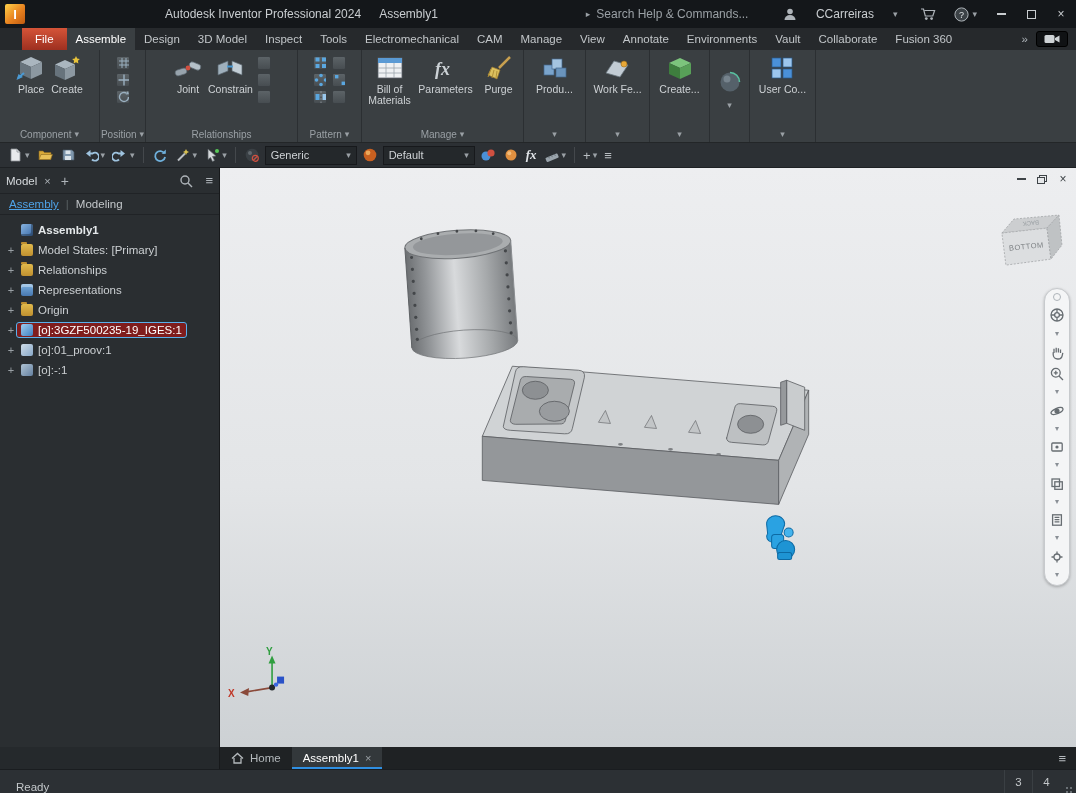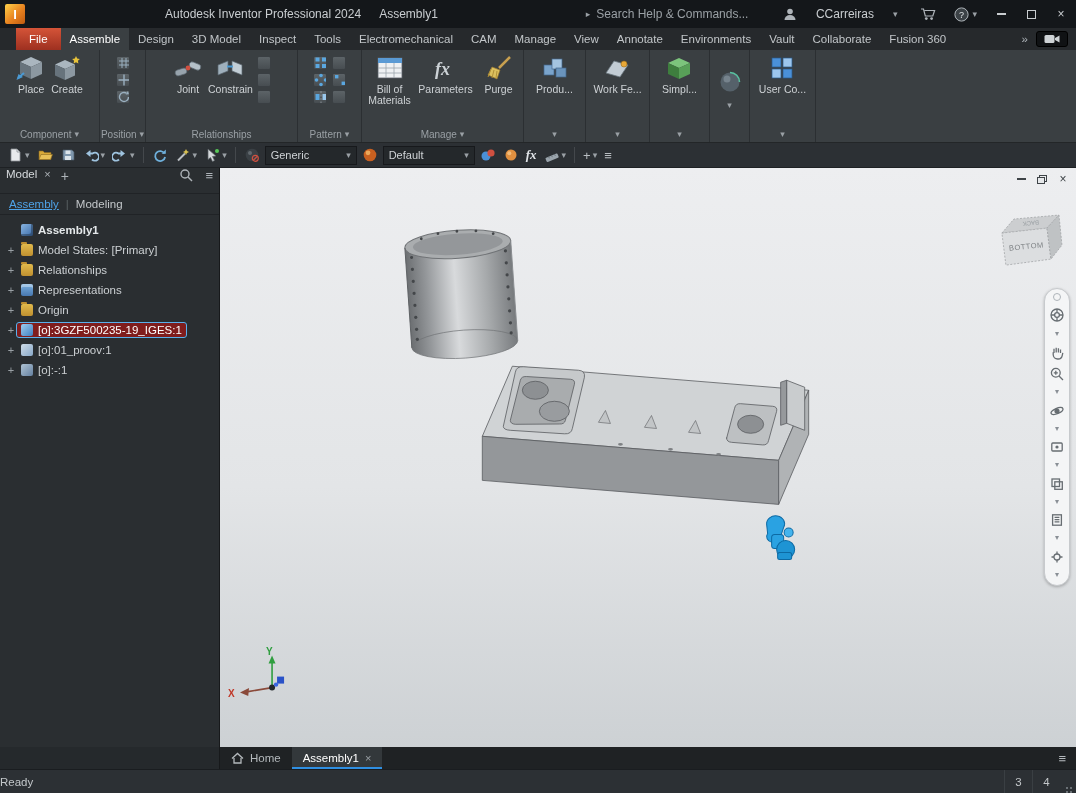--- a/index.html
+++ b/index.html
@@ -15,21 +15,21 @@
 .tb-right{margin-left:auto;display:flex;align-items:center;height:100%}
 .tb-user{display:flex;align-items:center;gap:19px;color:#c9cdd0;margin-right:14px}
 .car{font-size:9px;color:#9aa0a5;line-height:1}
 .tbico{display:flex;align-items:center;margin:0 9px}
 .winbtn{width:30px;height:100%;display:flex;align-items:center;justify-content:center;color:#c9cdd0;font-size:12px}
 .ic-max{width:9px;height:9px;border:1px solid #c9cdd0}
 .ic-min{width:9px;height:2px;background:#c9cdd0}
 
 
 .tabbar{height:22px;background:#26292c;display:flex;align-items:stretch;flex:none;font-size:11.5px}
-.ftab{margin-left:16px;padding:0 13px;display:flex;align-items:center;background:linear-gradient(#d55438,#9e3020);color:#fff}
+.ftab{margin-left:22px;padding:0 13px;display:flex;align-items:center;background:linear-gradient(#d55438,#9e3020);color:#fff}
 .rtab{padding:0 9px;display:flex;align-items:center;color:#c2c6c9;white-space:nowrap}
 .rtab.active{background:#3a3f42;color:#fff}
 .tab-extra{margin-left:auto;display:flex;align-items:center;gap:8px;padding-right:8px;color:#aeb4b9}
 .screencast{width:32px;height:16px;background:#101214;border:1px solid #000;border-radius:3px;display:flex;align-items:center;justify-content:center}
 
 
 .ribbon{height:93px;background:#3a3f42;display:flex;flex:none;border-bottom:1px solid #232628}
 .rgroup{display:flex;flex-direction:column;border-right:1px solid #2b2f32;flex:none}
 .rgroup.fill{flex:1;border-right:none}
 .rbody{flex:1;display:flex;align-items:flex-start;justify-content:center;padding:3px 2px 0;gap:3px}
@@ -47,21 +47,21 @@
 .qbtn{height:20px;display:flex;align-items:center;gap:2px;padding:0 2px;border-radius:2px;color:#c6cacd}
 .qsep{width:1px;height:16px;background:#44484c;margin:0 3px}
 .combo{width:92px;height:19px;background:#24282b;border:1px solid #17191c;display:flex;align-items:center;padding:0 5px;font-size:11px;color:#cfd3d6}
 .combo .car{margin-left:auto}
 .fxtxt{font-style:italic;font-weight:bold;font-size:13px;color:#e0e4e8;font-family:"Liberation Serif",serif}
 .glyph{font-size:13px;color:#b9bec2}
 
 
 .main{display:flex;height:579px;flex:none}
 .browser{width:220px;flex:none;background:#2a2e31;border-right:1px solid #17191b;display:flex;flex-direction:column}
-.bhead{height:26px;display:flex;align-items:flex-start;border-bottom:1px solid #202326;padding:0 6px;gap:6px}
+.bhead{height:26px;display:flex;align-items:center;border-bottom:1px solid #202326;padding:0 6px;gap:6px}
 .mtab{display:flex;align-items:center;gap:7px;color:#d6dadd;font-size:11.5px}
 .mx{color:#aeb4b9;font-size:11px}
 .badd{color:#aeb4b9;font-size:14px;padding:0 4px}
 .bsearch{margin-left:auto;display:flex}
 .bmenu{color:#aeb4b9;font-size:13px;padding-left:6px}
 .btabs{height:21px;display:flex;align-items:center;padding:0 9px;gap:7px;font-size:11.5px;border-bottom:1px solid #202326}
 .btab-a{color:#4fa3e8;text-decoration:underline}
 .bpipe{color:#5a6064}
 .btab-m{color:#c3c7ca}
 .btree{flex:1;padding-top:5px;overflow:hidden}
@@ -96,21 +96,21 @@
 .navbtn{display:flex;align-items:center;justify-content:center}
 .navbtn svg{stroke:#676d72;fill:none;stroke-width:1.3}
 
 
 .doctabs{height:22px;background:#1f2224;display:flex;align-items:stretch;flex:none}
 .dspacer{width:220px;background:#25292c;border-right:1px solid #17191b}
 .dtab{display:flex;align-items:center;gap:6px;padding:0 11px;color:#b4b9bc;font-size:11.5px}
 .dtab.active{background:#33383b;color:#fff;box-shadow:inset 0 -2px 0 #2f8fe2}
 .dx{font-size:11px;color:#9aa0a5}
 .dmenu{margin-left:auto;padding:0 10px;display:flex;align-items:center;color:#b4b9bc;font-size:13px}
-.statusbar{height:24px;background:#2c3034;border-top:1px solid #1a1d20;display:flex;align-items:center;padding-left:0;font-size:11.5px;color:#c3c7ca;flex:none}
+.statusbar{height:24px;background:#2c3034;border-top:1px solid #1a1d20;display:flex;align-items:flex-end;padding-left:16px;font-size:11.5px;color:#c3c7ca;flex:none}
 .sright{margin-left:auto;display:flex;align-items:center;height:100%}
 .sbox{width:28px;height:100%;display:flex;align-items:center;justify-content:center;border-left:1px solid #3a3f43}
 .grip{width:16px;height:100%;position:relative}
 .grip::after{content:"";position:absolute;right:4px;bottom:4px;width:2px;height:2px;background:#6a7075;box-shadow:-4px 4px 0 #6a7075,0 4px 0 #6a7075,-4px 0 0 #6a7075}
 </style>
 </head>
 <body>
 
 <div class="window">
 
@@ -388,21 +388,21 @@
     </div>
 
     <div class="rgroup" style="width:60px">
       <div class="rbody">
         <div class="bigbtn">
           <svg width="30" height="26">
               <polygon points="15,3 26,8 15,13 4,8" fill="#7cc47c"></polygon>
               <polygon points="4,8 15,13 15,24 4,19" fill="#3e7e3e"></polygon>
               <polygon points="26,8 15,13 15,24 26,19" fill="#58a058"></polygon>
             </svg>
-          <span>Simpl...</span>
+          <span>Create...</span>
         </div>
       </div>
       <div class="rfoot">
         <span class="car">▾</span>
       </div>
     </div>
 
     <div class="rgroup" style="width:40px">
       <div class="rbody" style="flex-direction:column;align-items:center;gap:4px">
         <span>

